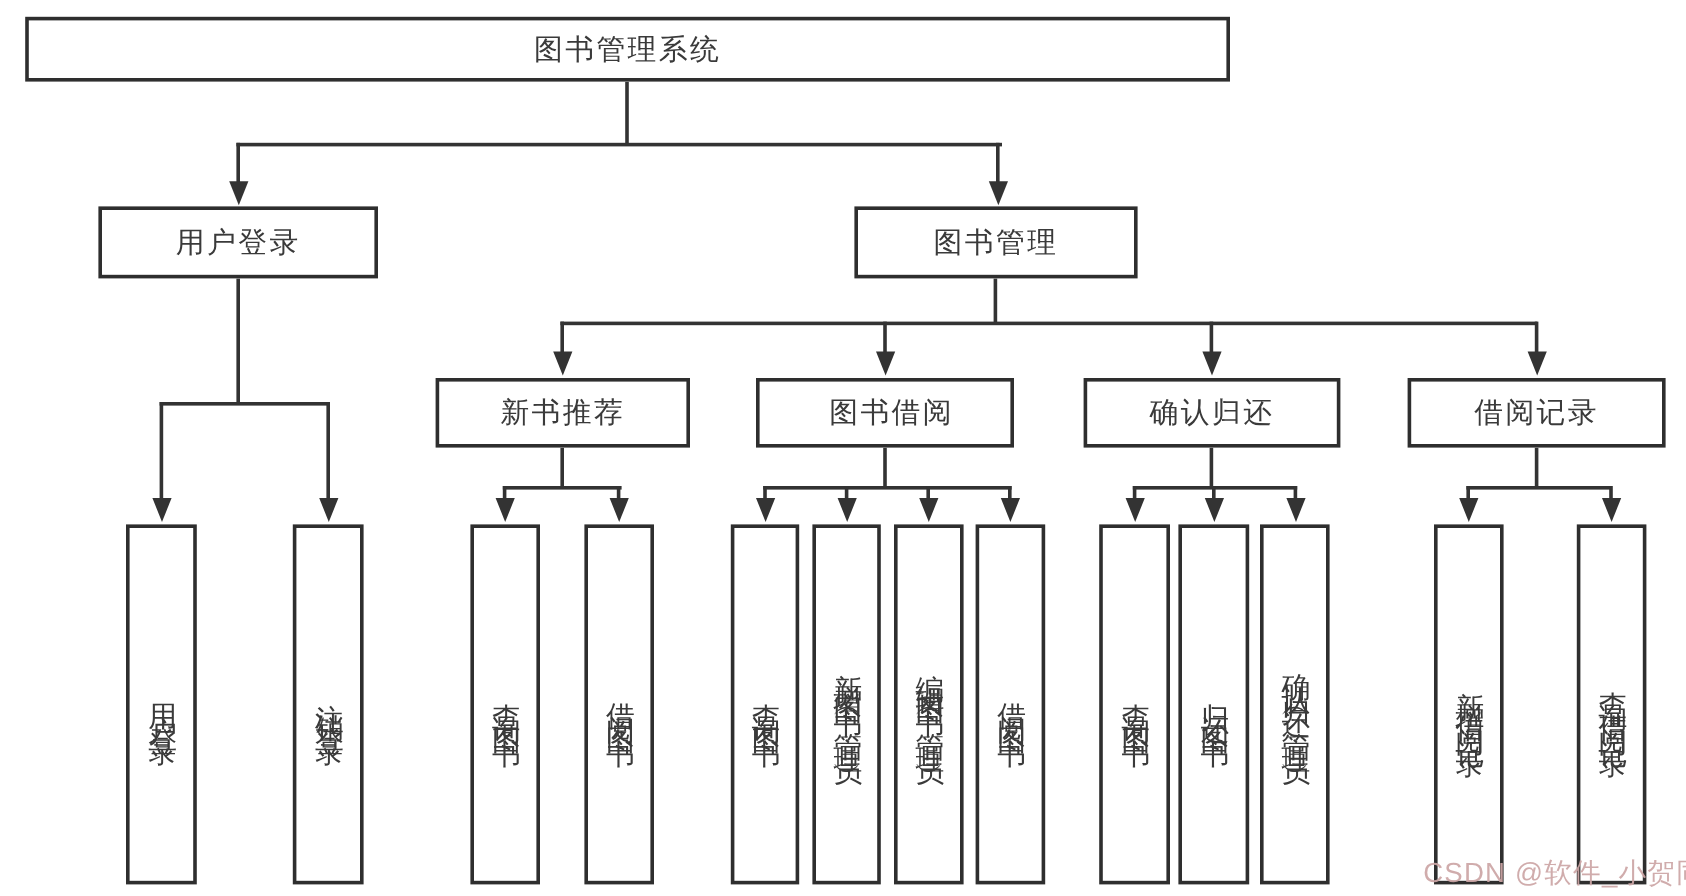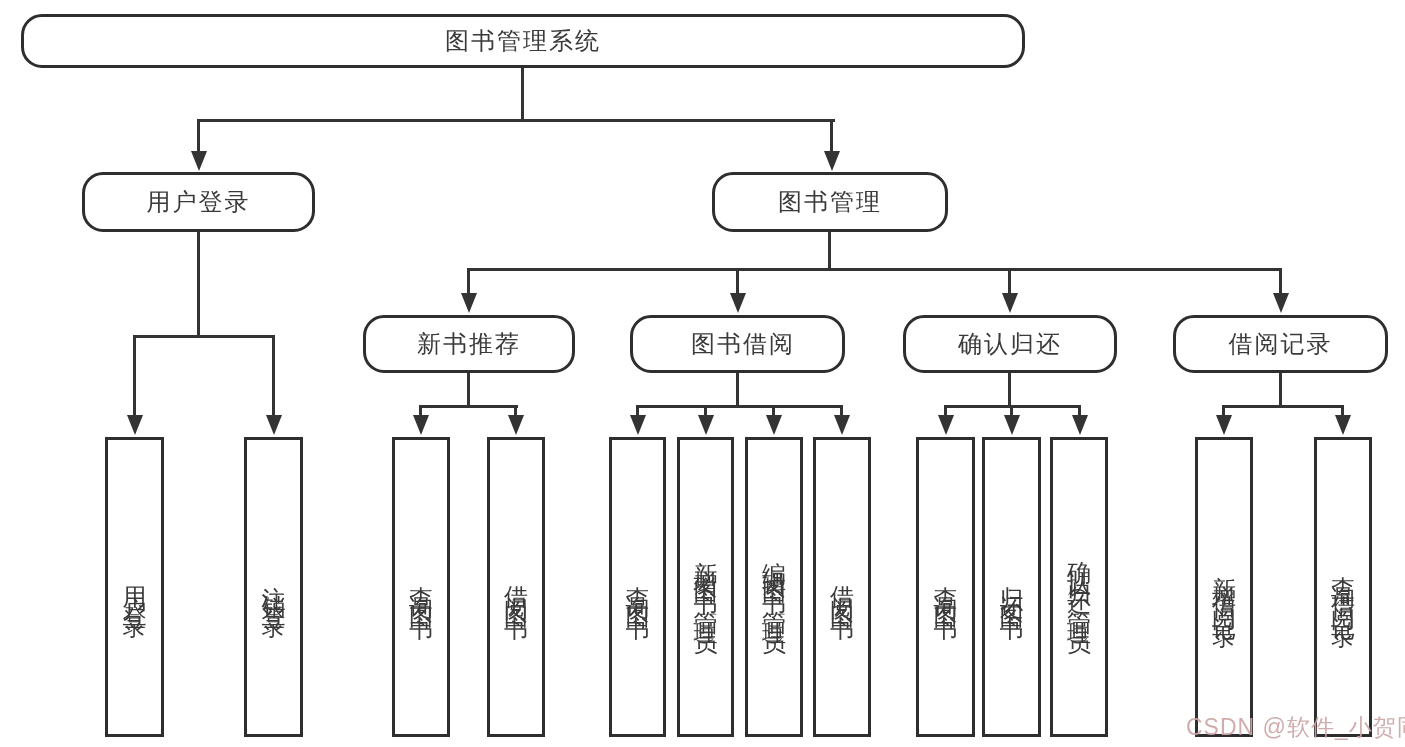--- a/index.html
+++ b/index.html
@@ -18,21 +18,20 @@
     color:#3a3a3a;
     display:flex;
     align-items:center;
     justify-content:center;
     text-align:center;
   }
   .node.horizontal{
     font-size:24px;
     letter-spacing:2px;
     white-space:nowrap;
-    border-radius:21px;
   }
   .node.vertical{
     font-size:24px;
     writing-mode:vertical-rl;
     text-orientation:mixed;
     letter-spacing:10px;
     line-height:1;
   }
   .line{
     position:absolute;

